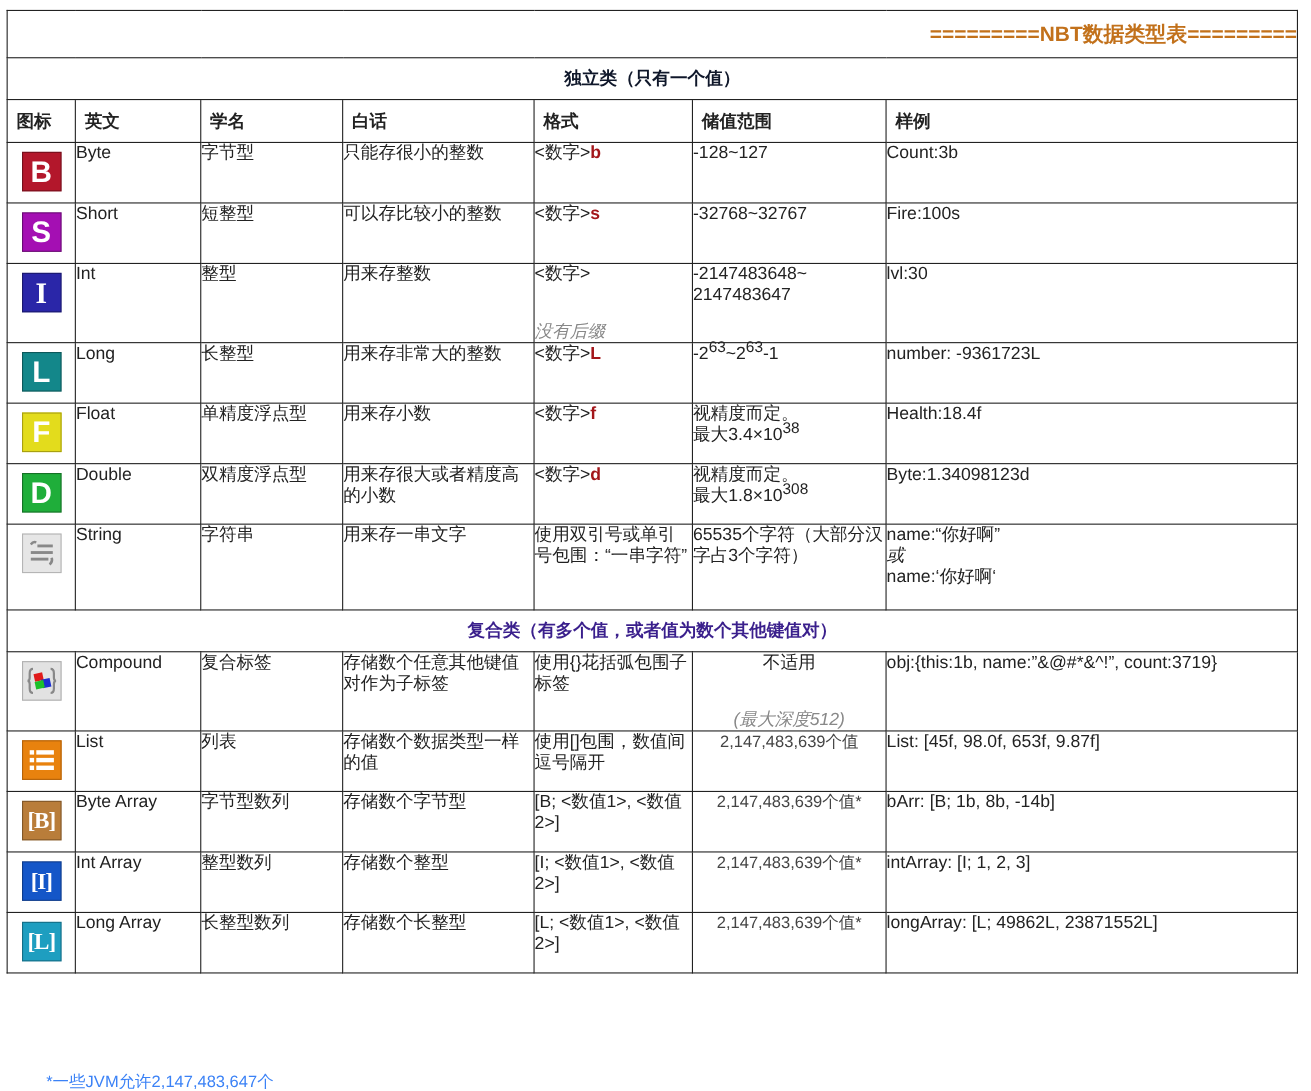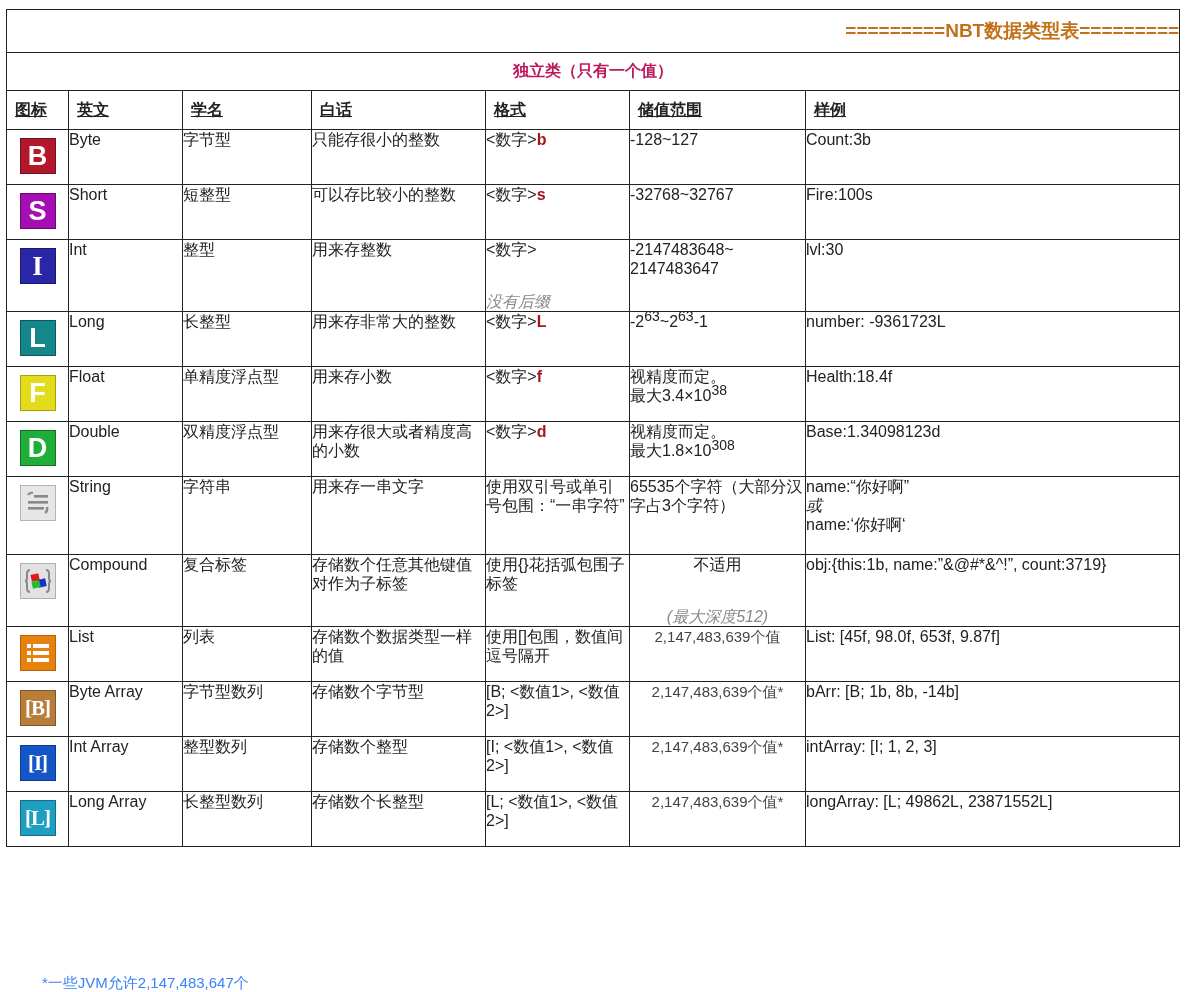--- a/index.html
+++ b/index.html
@@ -5,24 +5,24 @@
   html, body { margin: 0; padding: 0; background: #ffffff; }
   body { width: 1192px; height: 992px; position: relative; overflow: hidden;
          font-family: "Liberation Sans", "DejaVu Sans", sans-serif; color: #222; }
   table.nbt { position: absolute; left: 6px; top: 9px; width: 1173px;
               border-collapse: collapse; table-layout: fixed; font-size: 16px; }
   table.nbt td, table.nbt th { border: 1.5px solid #222; padding: 0; vertical-align: top; }
   .title-cell { height: 42px; text-align: right; vertical-align: middle !important;
                 color: #c2711b; font-weight: bold; font-size: 19px; }
   .cat-cell { height: 37px; text-align: center; vertical-align: middle !important;
               font-weight: bold; font-size: 16px; }
-  .cat-1 { color: #be185d; }
+  .cat-1 { color: #0f172a; }
   .cat-2 { color: #3a1f8c; }
   th { text-align: left; font-weight: bold; height: 38px; vertical-align: middle !important;
-       padding-left: 8px !important; font-size: 16px; text-decoration: underline; }
+       padding-left: 8px !important; font-size: 16px; }
   td.cell { padding: 10px 8px 0 8px; line-height: 19px; height: 54px; }
   td.icon-cell { padding: 0; text-align: center; vertical-align: middle; }
   td.center { text-align: center; }
   .row-tall td.cell { height: 77px; }
   .suffix { color: #a3161a; font-weight: bold; }
   .gray-ital { color: #888; font-style: italic; margin-top: 33px; }
   .ital { font-style: italic; }
   .small-num { color: #444; font-size: 15px; }
   sup { font-size: 14px; line-height: 0; }
 
@@ -127,21 +127,21 @@
   <tr>
     <td class="icon-cell"><span class="icon letter-icon" style="background:#1fae3a">D</span></td>
     <td class="cell">Double</td>
     <td class="cell">双精度浮点型</td>
     <td class="cell">用来存很大或者精度高的小数</td>
     <td class="cell"><span>&lt;数字&gt;</span><span class="suffix">d</span></td>
     <td class="cell">
           <div>视精度而定。</div>
           <div><span>最大1.8×10</span><sup>308</sup></div>
         </td>
-    <td class="cell">Base:1.34098123d</td>
+    <td class="cell">Byte:1.34098123d</td>
   </tr>
 
   <tr class="row-tall">
     <td class="icon-cell" style="vertical-align:top">
       <span class="icon" style="background:#e6e6e6;border:1px solid #b5b5b5">
         <svg width="34" height="34" viewBox="0 0 34 34">
           <path d="M7 9 q2 -3 5 -2" stroke="#888" stroke-width="2.2" fill="none"></path>
           <rect x="13" y="9" width="14" height="2.6" fill="#888"></rect>
           <rect x="7" y="15" width="20" height="2.6" fill="#888"></rect>
           <rect x="7" y="21" width="16" height="2.6" fill="#888"></rect>
@@ -154,20 +154,23 @@
     <td class="cell">用来存一串文字</td>
     <td class="cell">使用双引号或单引号包围：“一串字符”</td>
     <td class="cell">65535个字符（大部分汉字占3个字符）</td>
     <td class="cell">
           <div>name:“你好啊”</div>
           <div class="ital">或</div>
           <div>name:‘你好啊‘</div>
         </td>
   </tr>
 
+  <tr>
+    <td colspan="7" class="cat-cell cat-2">复合类（有多个值，或者值为数个其他键值对）</td>
+  </tr>
 
   <tr>
     <td class="icon-cell">
       <span class="icon" style="background:#e2e2e2;border:1px solid #b0b0b0">
         <svg width="34" height="34" viewBox="0 0 34 34">
           <path d="M9 6 q-3 0 -3 4 v4 q0 3 -2 3 q2 0 2 3 v4 q0 4 3 4" stroke="#888" stroke-width="2" fill="none"></path>
           <path d="M25 6 q3 0 3 4 v4 q0 3 2 3 q-2 0 -2 3 v4 q0 4 -3 4" stroke="#888" stroke-width="2" fill="none"></path>
           <rect x="10" y="10" width="8" height="7" fill="#e01a1a" transform="rotate(-12 14 13)"></rect>
           <rect x="17" y="15" width="8" height="8" fill="#1a2fd0" transform="rotate(-12 21 19)"></rect>
           <rect x="11" y="17" width="8" height="7" fill="#1cc02a" transform="rotate(-12 15 20)"></rect>

